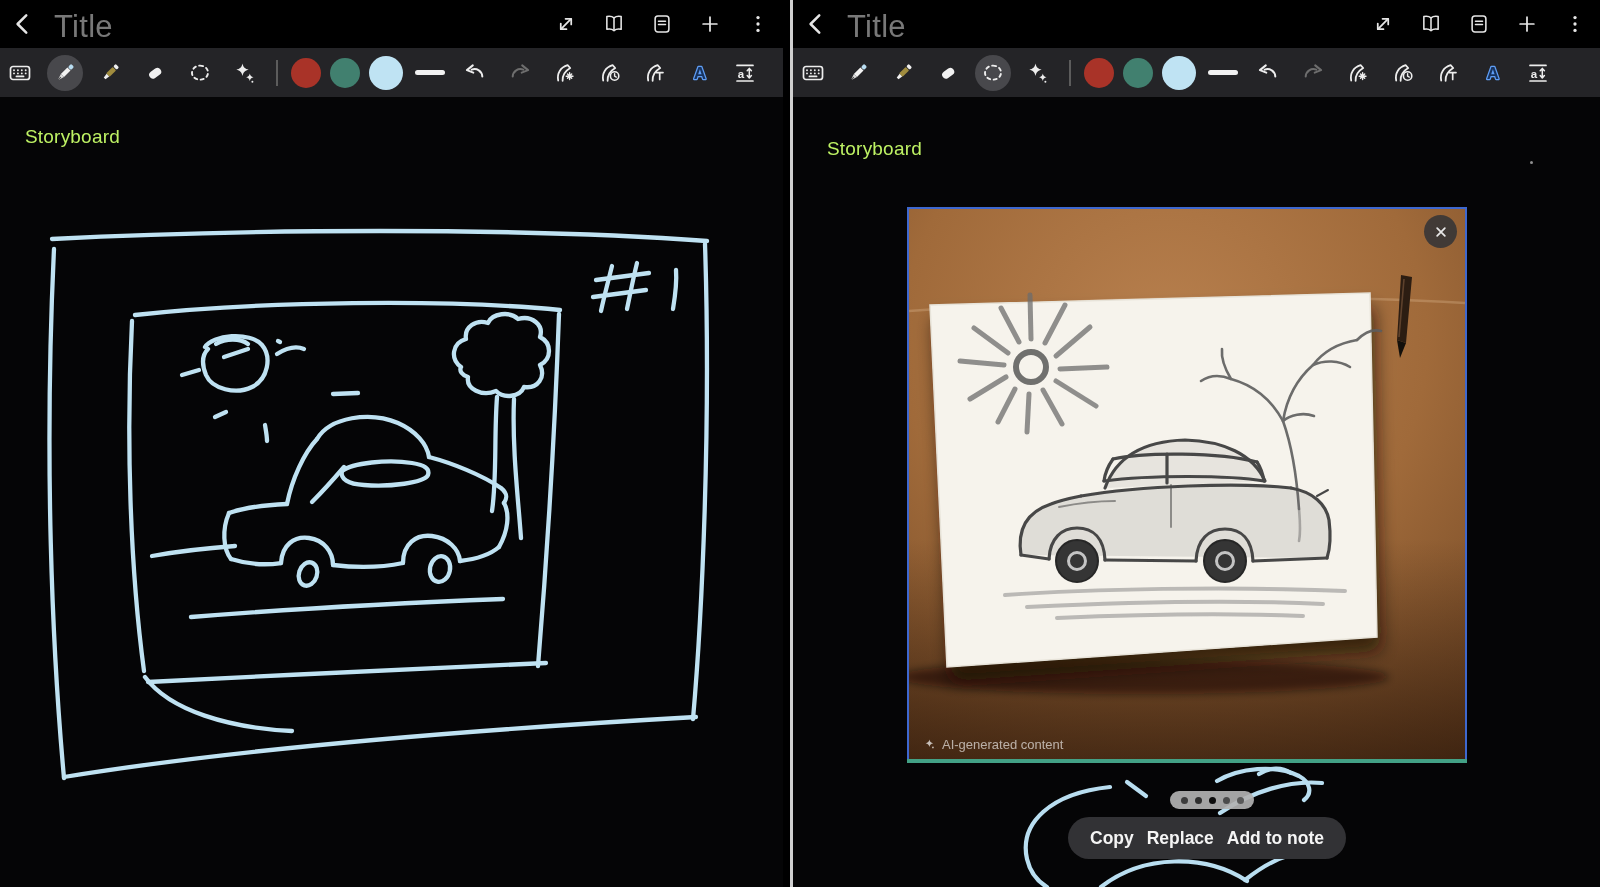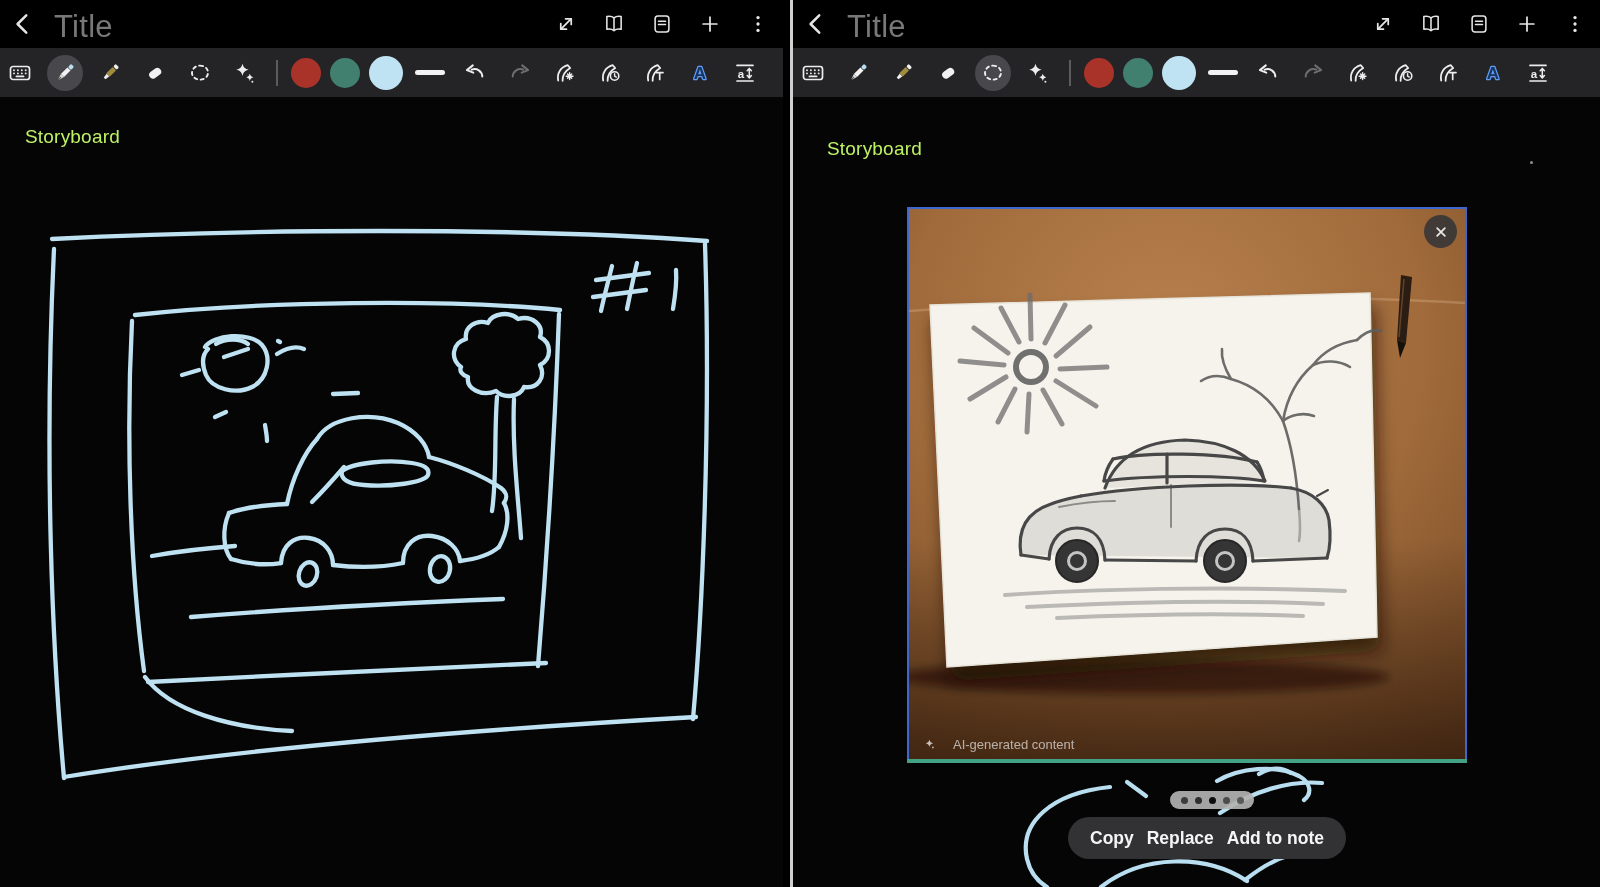--- a/index.html
+++ b/index.html
@@ -44,21 +44,21 @@
 
   
   .ai-card { position:absolute; left:114px; top:110px; width:560px; height:556px;
              border:2px solid #3e68cf; background:#8a5730; }
   .photo { position:absolute; left:0; top:0; width:556px; height:552px; }
   .teal-line { position:absolute; left:-2px; right:-2px; bottom:-2px; height:4px; background:#43a185; }
   .close-btn { position:absolute; top:6px; right:8px; width:33px; height:33px; border-radius:50%;
                border:none; background:rgba(52,52,55,.88); color:#e8e8e8; cursor:pointer;
                display:flex; align-items:center; justify-content:center; }
   .close-btn svg { width:22px; height:22px; }
-  .wm { position:absolute; left:15px; bottom:9px; display:flex; align-items:center; gap:16px;
+  .wm { position:absolute; left:15px; bottom:9px; display:flex; align-items:center; gap:5px;
         color:rgba(255,255,255,.62); font-size:13px; }
   .wm svg { width:13px; height:13px; color:rgba(255,255,255,.7); }
 
   
   .dots { position:absolute; left:377px; top:694px; width:84px; height:18px; border-radius:9px;
           display:flex; align-items:center; justify-content:center; gap:7px; }
   .dot { width:7px; height:7px; border-radius:50%; display:block; cursor:pointer; }
 
   
   .action-bar { position:absolute; left:275px; top:720px; width:278px; height:42px; border-radius:21px;

